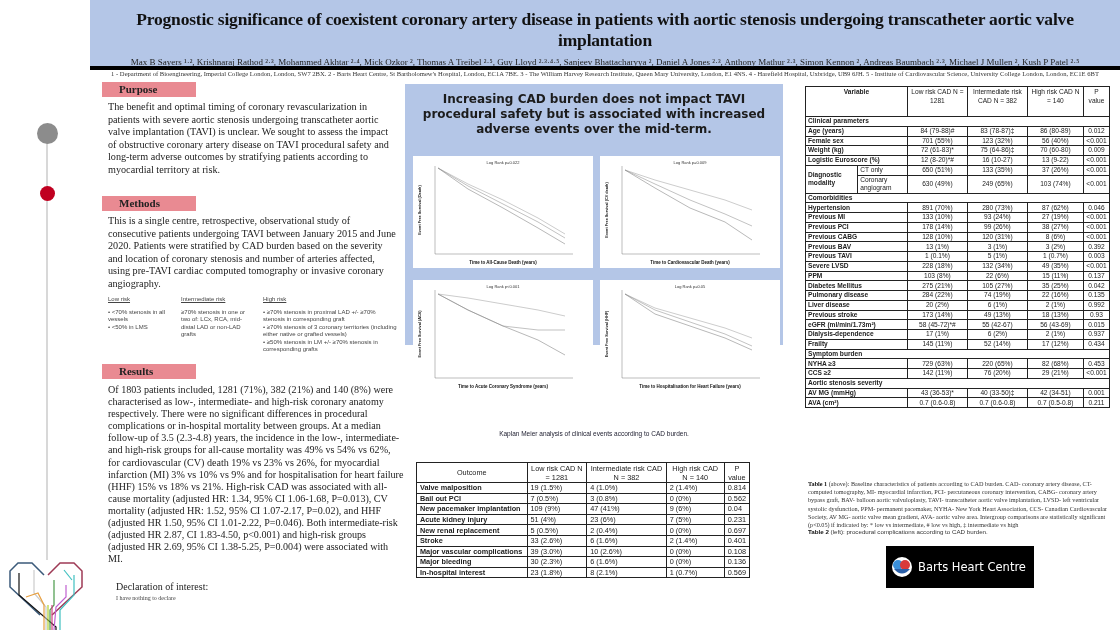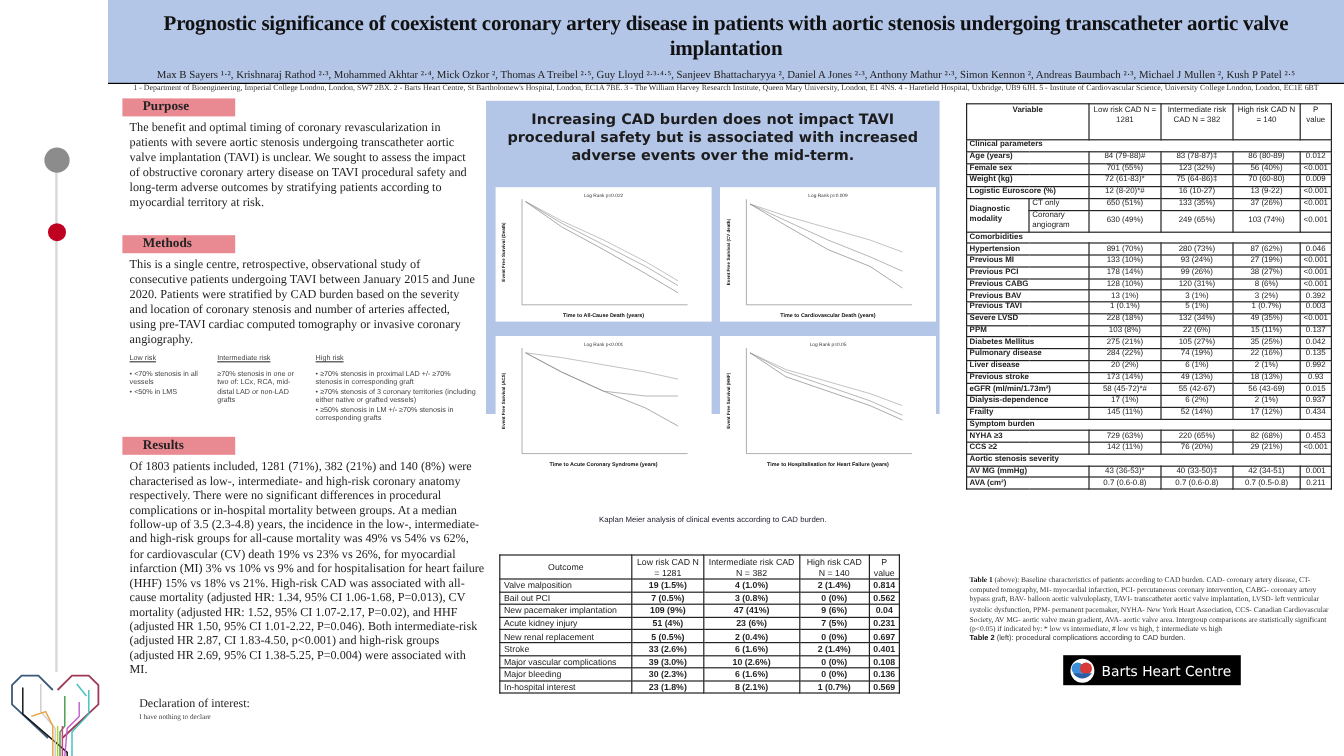--- a/index.html
+++ b/index.html
@@ -1,17 +1,17 @@
 <!DOCTYPE html>
 <html><head>
 <meta charset="utf-8">
 <style>
   * { box-sizing: border-box; margin: 0; padding: 0; }
   body { width: 1120px; height: 630px; background: #ffffff; position: relative; overflow: hidden; font-family: "Liberation Serif", serif; color: #222; }
-  .header { position: absolute; left: 90px; top: 0; width: 1030px; height: 70px; background: #b4c6e7; border-bottom: 1px solid #000000; text-align: center; padding-top: 9px; }
+  .header { position: absolute; left: 90px; top: 0; width: 1030px; height: 70px; background: #b4c6e7; border-bottom: 4px solid #000000; text-align: center; padding-top: 9px; }
   .title { font-family: "Liberation Serif", serif; font-weight: bold; font-size: 17.5px; color: #111; letter-spacing: -0.2px; }
   .authors { font-size: 9px; margin-top: 6px; color: #222; }
   .affil { font-size: 6.6px; margin-top: 2px; color: #333; line-height: 9px; padding: 0 6px; }
   .timeline { position: absolute; left: 46px; top: 140px; width: 2px; height: 420px; background: #d8d8d8; }
   .dot-grey { position: absolute; left: 37px; top: 123px; width: 21px; height: 21px; border-radius: 50%; background: #8c8c8c; }
   .dot-red { position: absolute; left: 40px; top: 186px; width: 15px; height: 15px; border-radius: 50%; background: #c00020; }
   .heart-logo { position: absolute; left: 4px; top: 535px; width: 86px; height: 95px; }
   .sec-head { position: absolute; left: 102px; width: 94px; height: 15px; background: #e98a92; font-weight: bold; font-size: 11px; padding-left: 17px; line-height: 15px; color: #222; }
   .para { position: absolute; left: 108px; width: 290px; font-size: 10.2px; line-height: 12.6px; color: #222; }
   .risk { position: absolute; top: 296px; font-family: "Liberation Sans", sans-serif; font-size: 6px; color: #444; line-height: 7.5px; }
@@ -22,32 +22,32 @@
   .decl-sub { position: absolute; left: 116px; top: 595px; font-size: 6px; color: #444; }
   .center-box { position: absolute; left: 405px; top: 84px; width: 378px; height: 261px; background: #b4c6e7; }
   .center-title { position: absolute; left: 0; top: 8px; width: 378px; text-align: center; font-family: "DejaVu Sans", sans-serif; font-weight: bold; font-size: 12px; line-height: 15px; color: #1c1c1c; }
   .km { position: absolute; width: 180px; height: 112px; background: #fff; }
   .km svg { width: 100%; height: 100%; }
   .km-caption { position: absolute; left: 0; top: 346px; width: 378px; text-align: center; font-family: "Liberation Sans", sans-serif; font-size: 6.5px; color: #223; }
   table { border-collapse: collapse; font-family: "Liberation Sans", sans-serif; }
   .t2 { position: absolute; left: 416px; top: 462px; width: 334px; font-size: 7.3px; }
   .t2 td, .t2 th { border: 1px solid #222; padding: 0 3px; height: 10.6px; line-height: 9px; }
   .t2 th { font-weight: normal; text-align: center; height: 20px; }
-  .t2 td.n { font-weight: normal; text-align: left; }
-  .t2 td { text-align: center; font-weight: bold; }
+  .t2 td.n { font-weight: bold; text-align: left; }
+  .t2 td { text-align: left; }
   .t1 { position: absolute; left: 805px; top: 86px; width: 305px; font-size: 6.6px; }
   .t1 td, .t1 th { border: 1px solid #222; padding: 0 2px; height: 9.75px; line-height: 8.6px; text-align: center; }
   .t1 th { font-weight: normal; height: 30px; vertical-align: top; padding-top: 1px; }
   .t1 td.n { font-weight: bold; text-align: left; }
   .t1 td.g { font-weight: bold; text-align: left; }
   .t1 td.s { text-align: left; }
   .t1-caption { position: absolute; left: 808px; top: 480px; width: 300px; font-size: 6.2px; line-height: 8.2px; color: #333; }
   .t1-caption b, .t2-caption b { color: #111; }
   .t2-caption { position: absolute; left: 808px; top: 528px; font-family: "Liberation Sans", sans-serif; font-size: 6.2px; color: #333; }
-  .barts { position: absolute; left: 886px; top: 546px; width: 148px; height: 25px; background: #000; display: flex; align-items: center; }
+  .barts { position: absolute; left: 886px; top: 546px; width: 148px; height: 42px; background: #000; display: flex; align-items: center; }
   .barts-icon { width: 24px; height: 22px; margin-left: 4px; margin-right: 4px; }
   .barts-text { color: #fff; font-family: "DejaVu Sans", sans-serif; font-size: 11.5px; }
 </style>
 </head>
 <body>
 
 <div class="header">
   <div class="title">Prognostic significance of coexistent coronary artery disease in patients with aortic stenosis undergoing transcatheter aortic valve implantation</div>
   <div class="authors">Max B Sayers ¹·², Krishnaraj Rathod ²·³, Mohammed Akhtar ²·⁴, Mick Ozkor ², Thomas A Treibel ²·⁵, Guy Lloyd ²·³·⁴·⁵, Sanjeev Bhattacharyya ², Daniel A Jones ²·³, Anthony Mathur ²·³, Simon Kennon ², Andreas Baumbach ²·³, Michael J Mullen ², Kush P Patel ²·⁵</div>
   <div class="affil">1 - Department of Bioengineering, Imperial College London, London, SW7 2BX. 2 - Barts Heart Centre, St Bartholomew's Hospital, London, EC1A 7BE. 3 - The William Harvey Research Institute, Queen Mary University, London, E1 4NS. 4 - Harefield Hospital, Uxbridge, UB9 6JH. 5 - Institute of Cardiovascular Science, University College London, London, EC1E 6BT</div>

